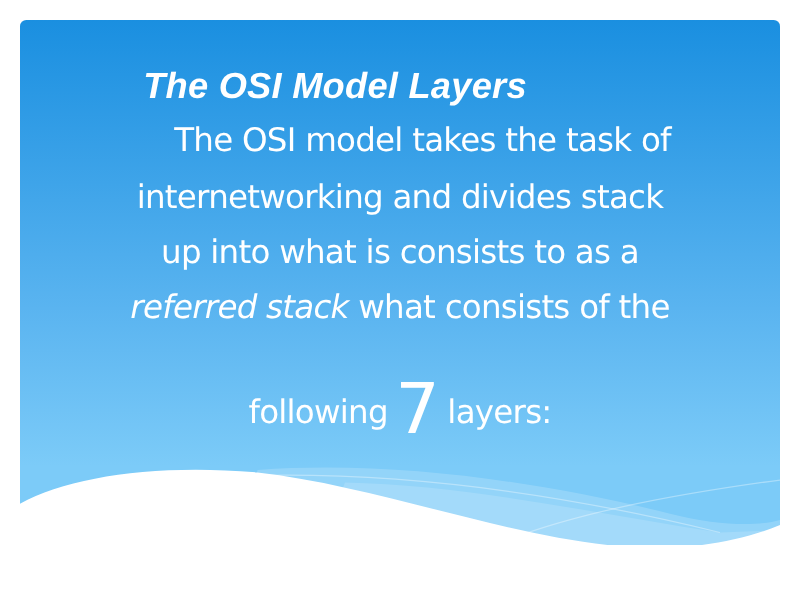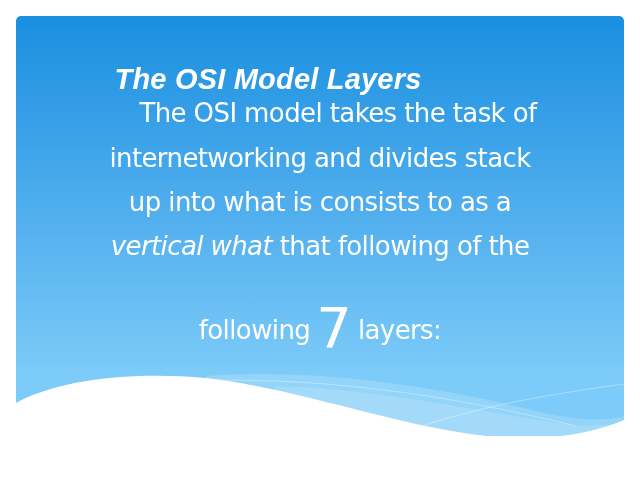--- a/index.html
+++ b/index.html
@@ -37,21 +37,20 @@
       position: absolute;
       left: 0;
       width: 504px;
       top: 35px;
       font-family: "Liberation Sans", sans-serif;
       font-style: italic;
       font-weight: bold;
       font-size: 29px;
       line-height: 36px;
       letter-spacing: 0.2px;
-      margin-top: 10px;
     }
     .body-line {
       position: absolute;
       left: 0;
       width: 608px;
       font-family: "DejaVu Sans", sans-serif;
       font-size: 26px;
       line-height: 36px;
       letter-spacing: -0.6px;
     }
@@ -97,16 +96,16 @@
 
     <path d="M0 387 C 40 365, 110 355, 190 362 C 280 372, 380 410, 470 420 C 520 426, 570 420, 608 404 L 608 420 L 0 420 Z" fill="#ffffff"></path>
   </svg>
 
   <div class="content">
     <div class="title">The OSI Model Layers</div>
 
     <div class="body-line line1">The OSI model takes the task of</div>
     <div class="body-line line2">internetworking and divides stack</div>
     <div class="body-line line3">up into what is consists to as a</div>
-    <div class="body-line line4"><span class="italic">vertical what</span><span> that following of the</span></div>
+    <div class="body-line line4"><span class="italic">referred stack</span><span> what consists of the</span></div>
     <div class="body-line line5"><span>following</span><span class="big-number">7</span><span>layers:</span></div>
   </div>
 </div>
 
 </body></html>

